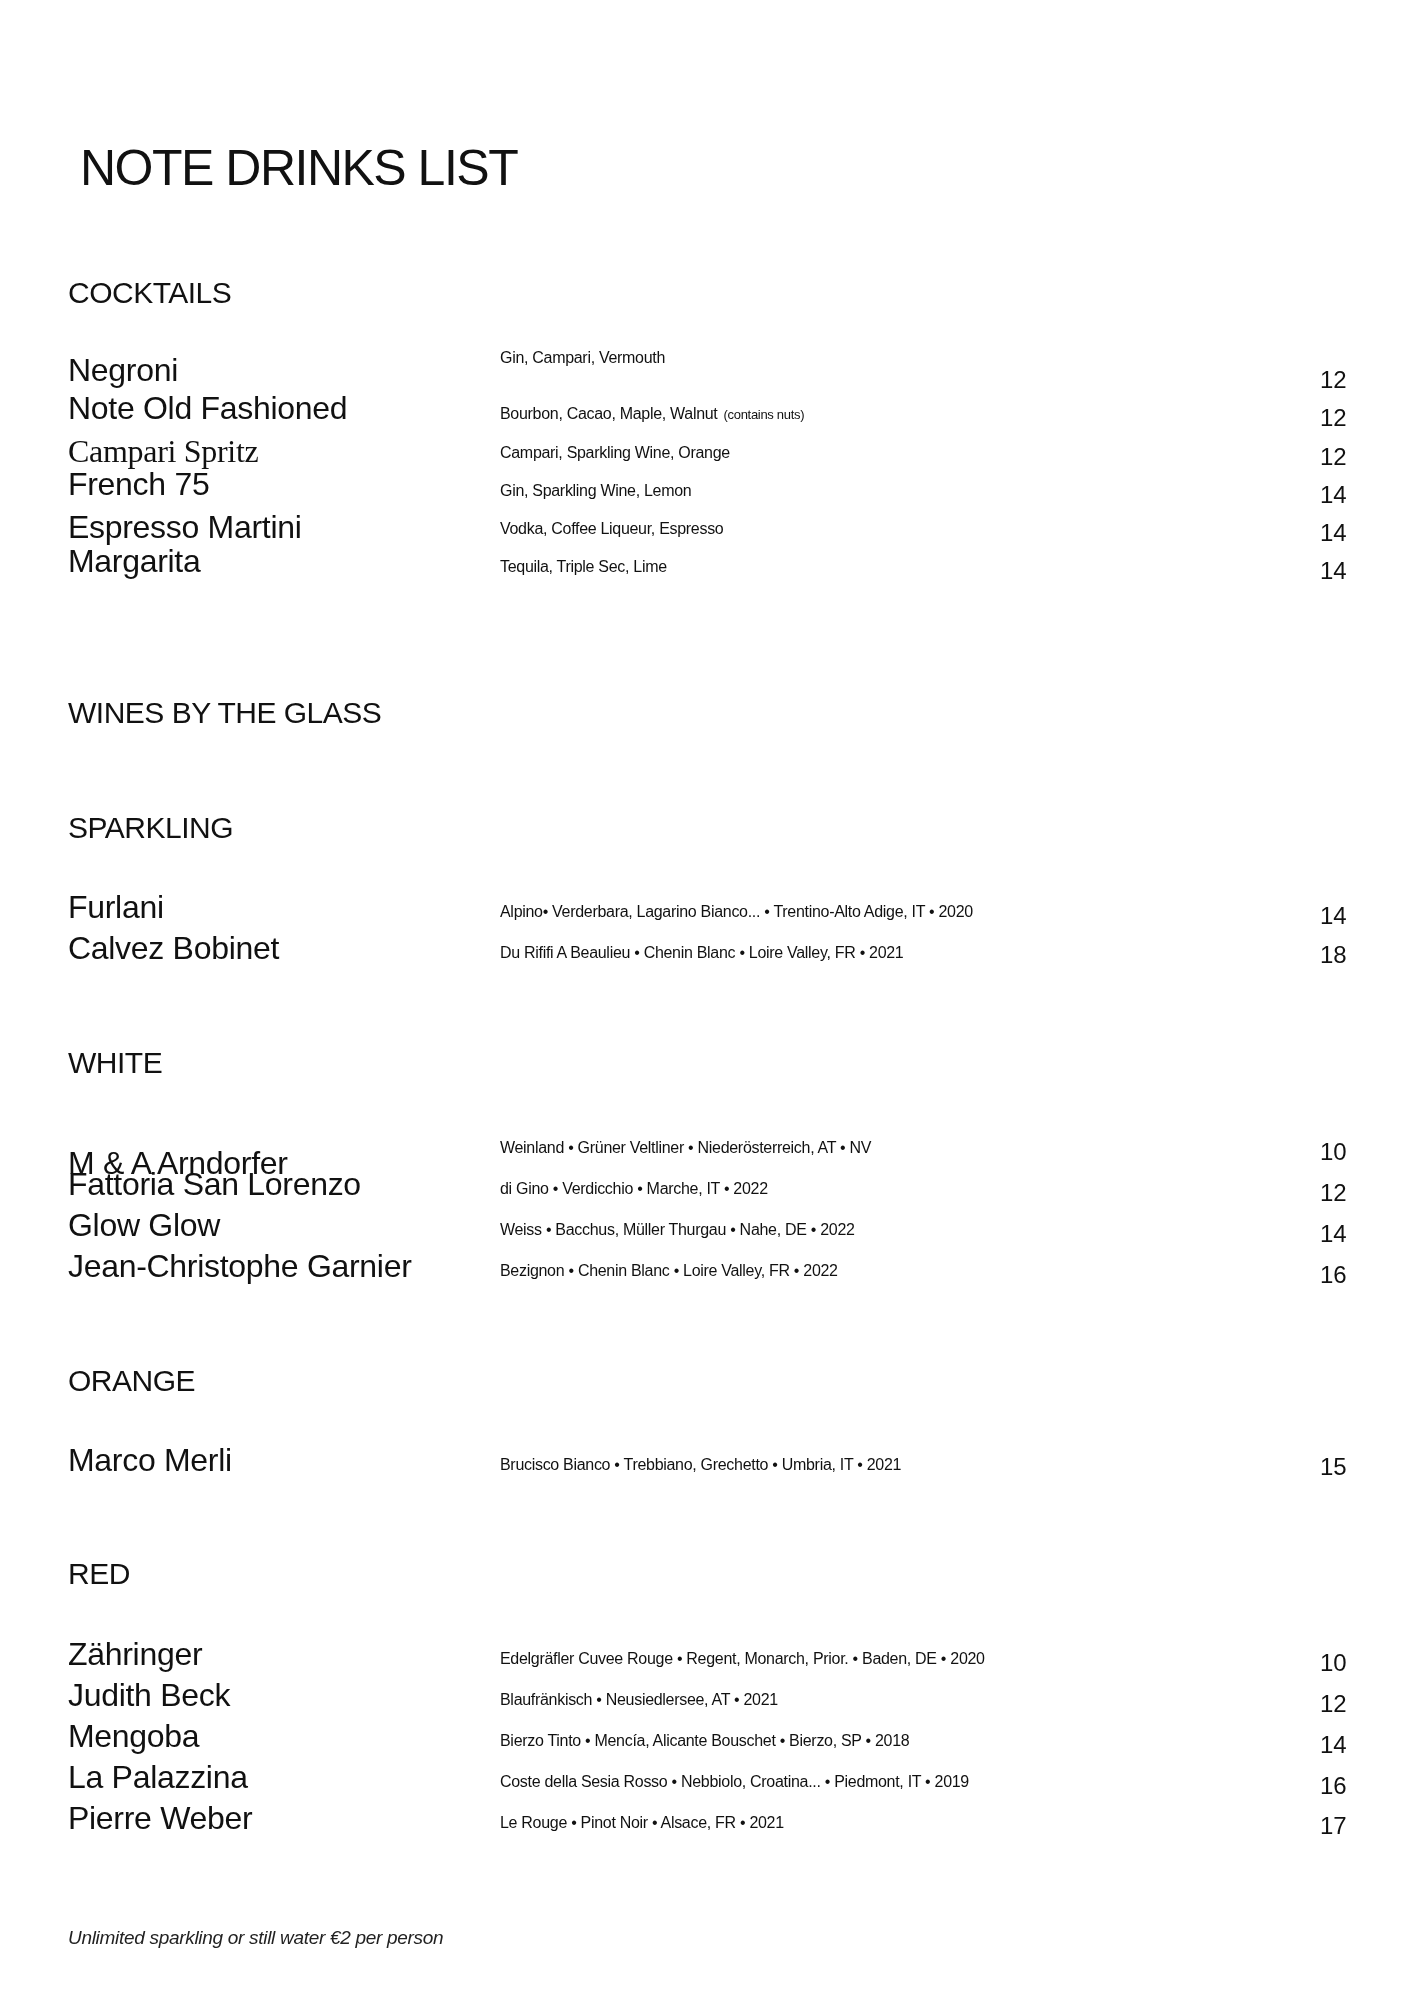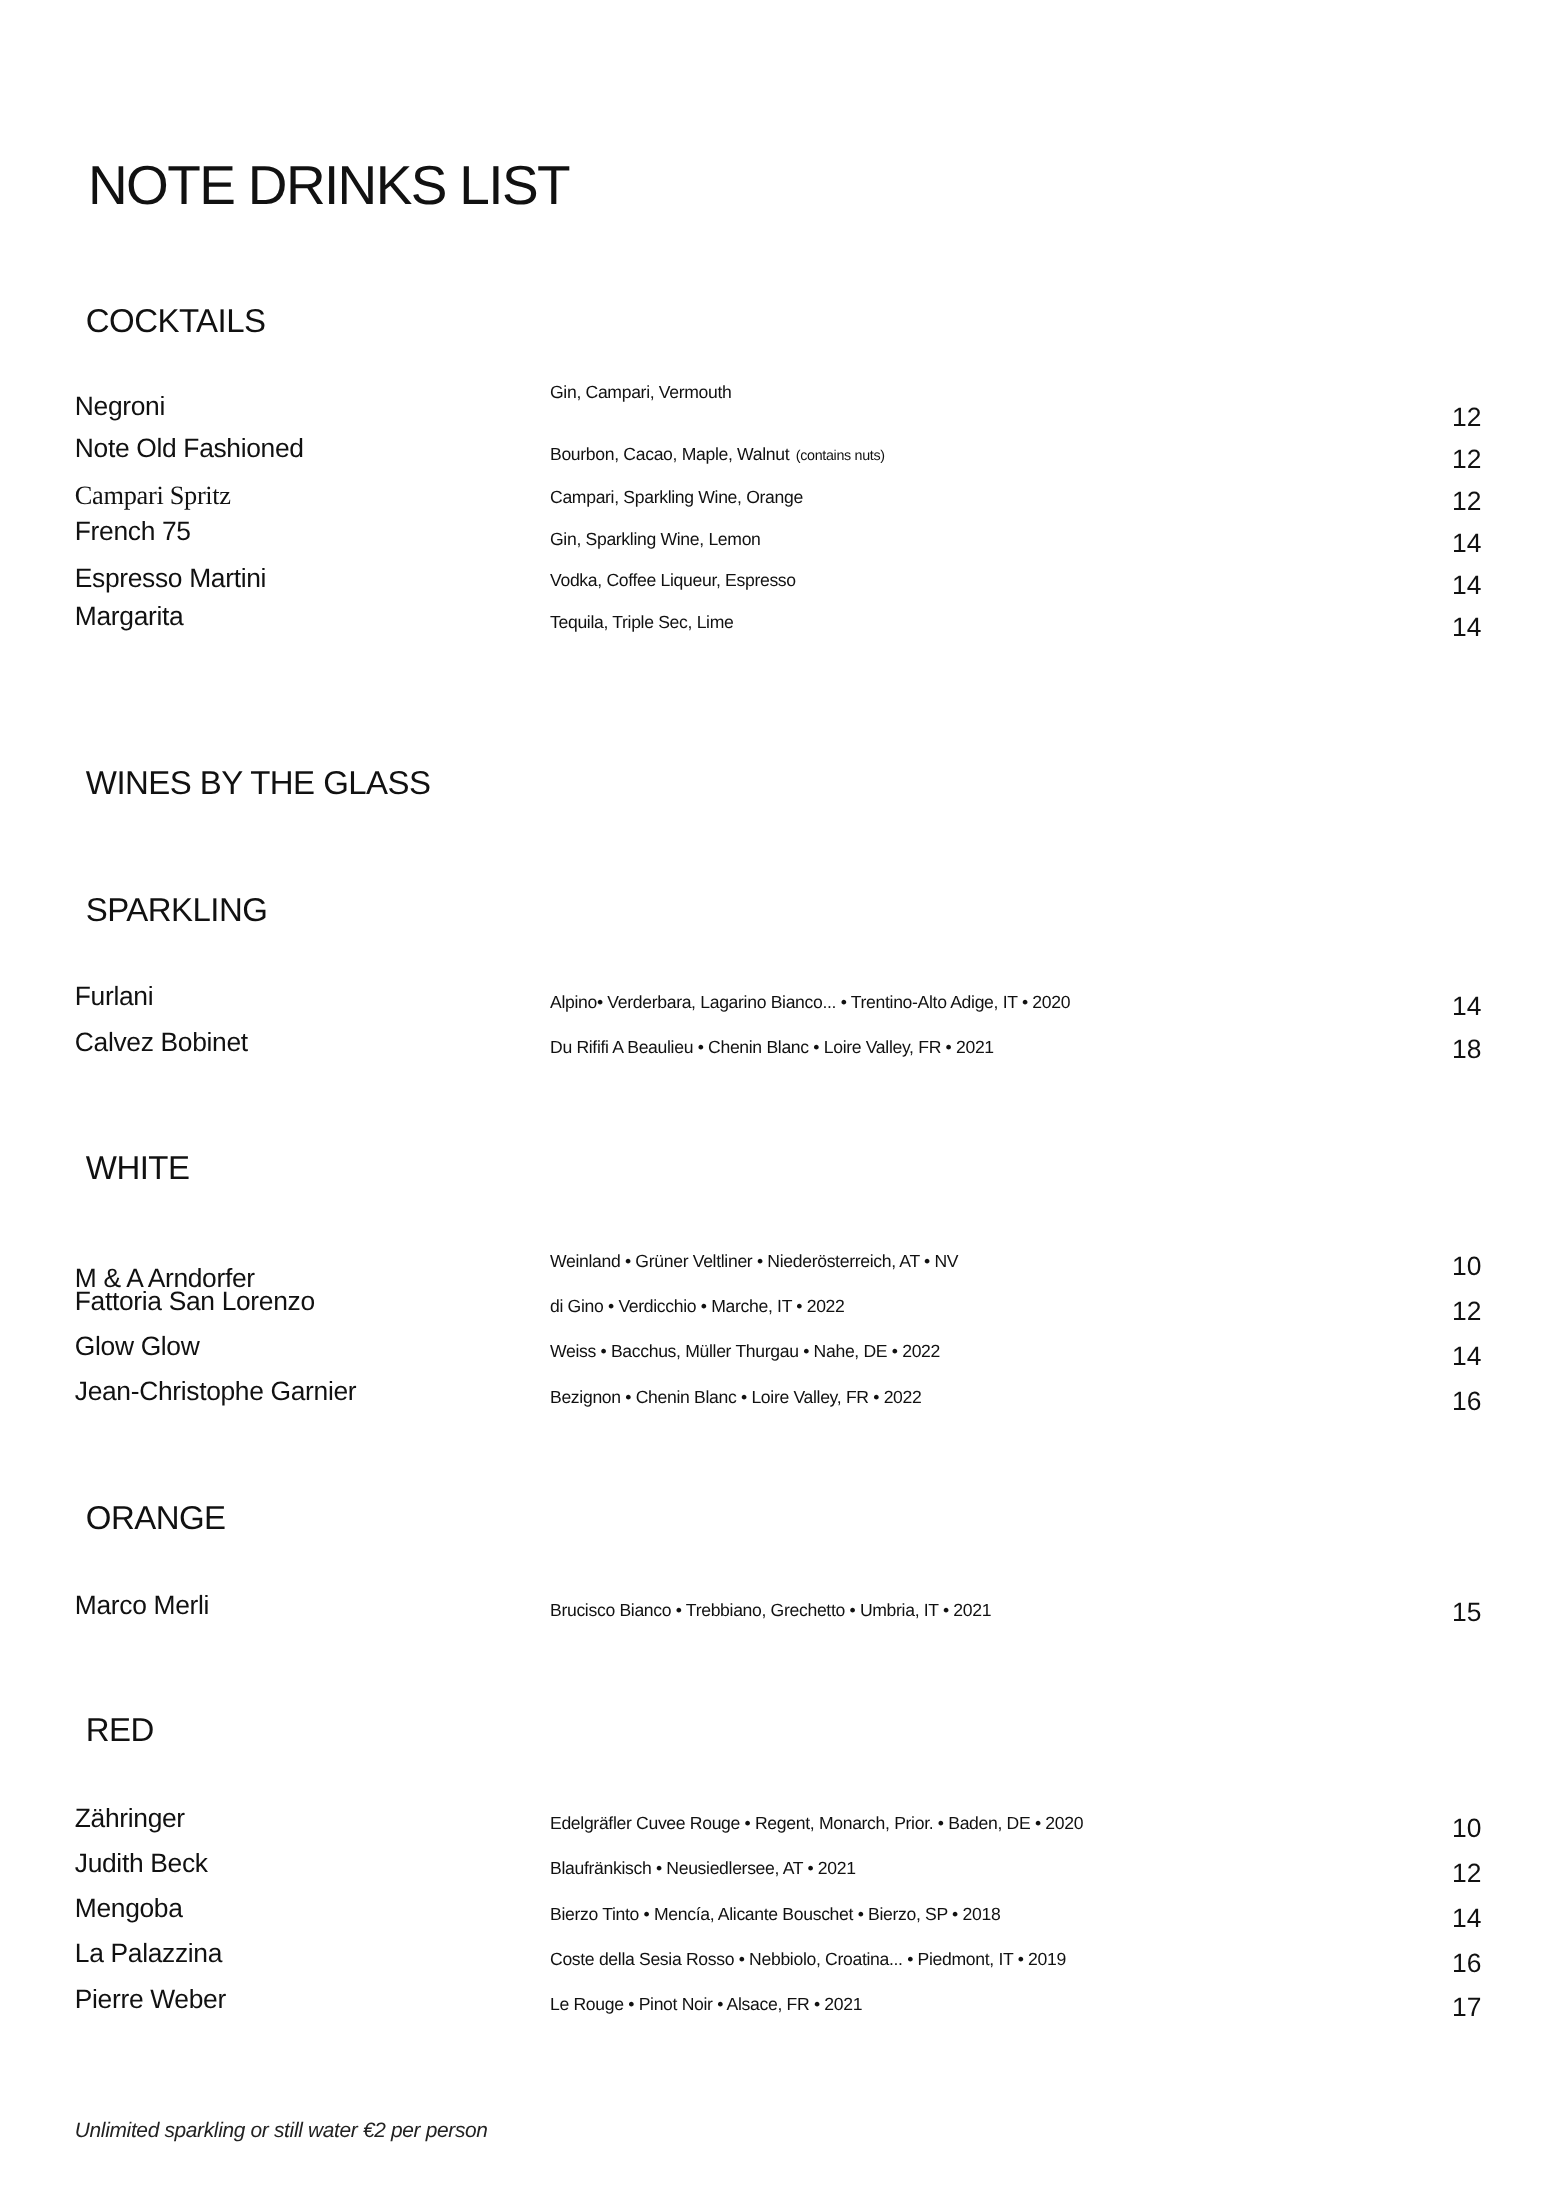--- a/index.html
+++ b/index.html
@@ -20,25 +20,24 @@
       left: 68px; top: 126px;
       font-size: 50px; font-weight: 400;
       letter-spacing: -1.5px;
       line-height: 60px;
     }
     .section-title {
       left: 68px;
       font-size: 30px; font-weight: 400;
       letter-spacing: -0.5px;
       line-height: 36px;
-      margin-left: 10px;
     }
     .item-name {
       left: 68px;
-      font-size: 24px; font-weight: 400;
+      font-size: 32px; font-weight: 400;
       letter-spacing: -0.3px;
       line-height: 30px;
     }
     .item-desc {
       left: 500px;
       font-size: 16px;
       letter-spacing: -0.3px;
       line-height: 20px;
     }
     .item-note { font-size: 13px; margin-left: 6px; }

